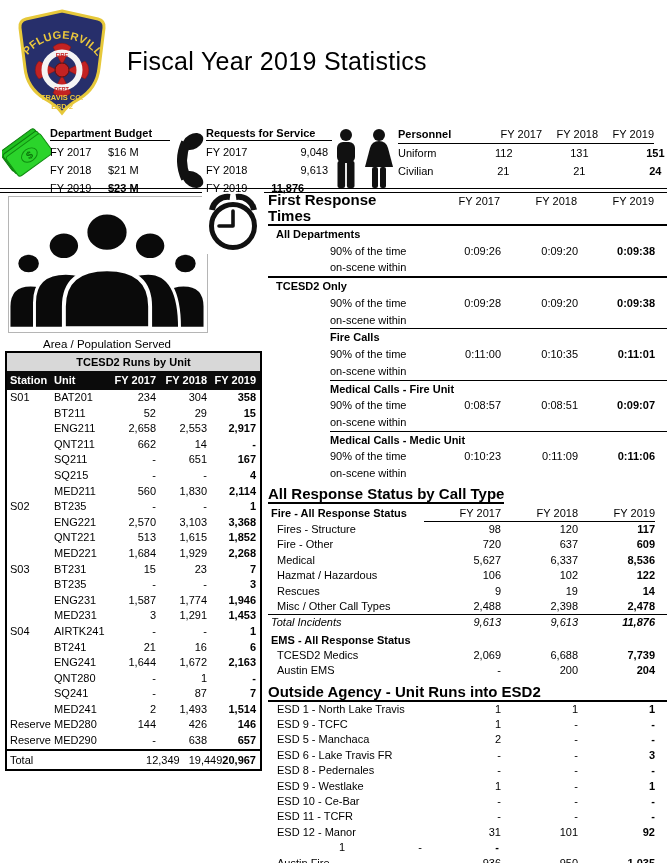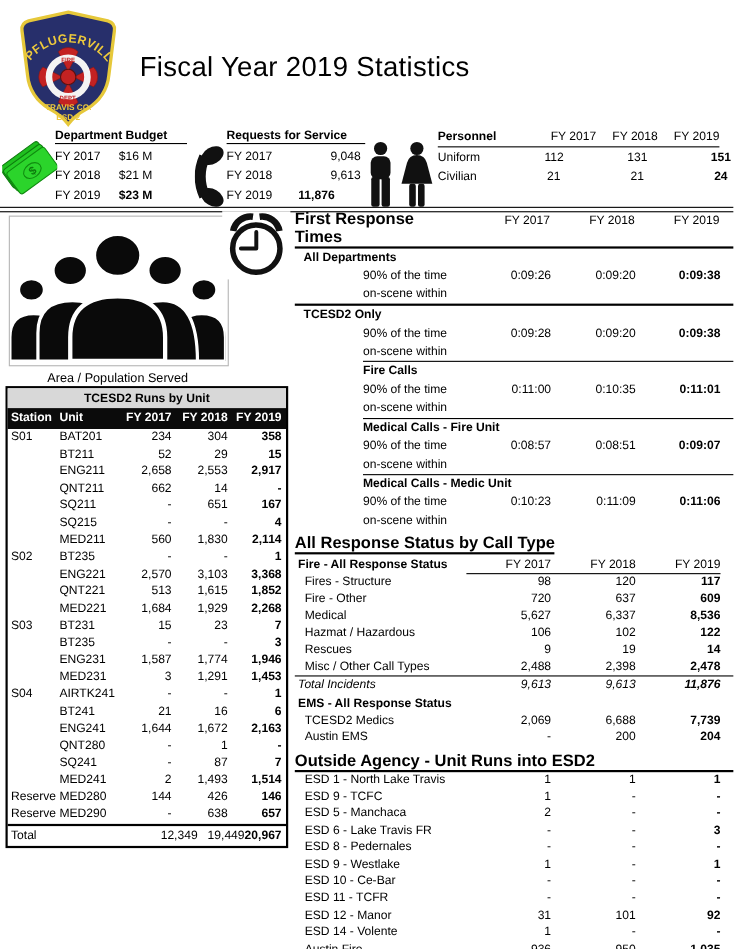--- a/index.html
+++ b/index.html
@@ -7,21 +7,21 @@
         font-family:"Liberation Sans","DejaVu Sans",sans-serif;font-size:11px;overflow:hidden;}
 
   
   .logo{position:absolute;left:12px;top:8px;width:100px;height:110px;}
   .title{position:absolute;left:127px;top:47px;margin:0;font-size:25px;font-weight:400;letter-spacing:.3px;}
 
   
   .money{position:absolute;left:2px;top:127px;width:50px;height:56px;}
   .phone{position:absolute;left:177px;top:132px;width:28px;height:57px;}
   .figures{position:absolute;left:333px;top:128px;width:62px;height:61px;}
-  .mini{position:absolute;top:117px;}
+  .mini{position:absolute;top:127px;}
   .mini-title{font-weight:700;border-bottom:1.5px solid #000;padding-bottom:1px;margin-bottom:2px;}
   .mini-row{display:flex;line-height:18px;}
   .budget{left:50px;width:120px;}
   .budget .mini-label{width:58px;}
   .requests{left:206px;width:126px;}
   .requests .mini-val{flex:1;text-align:right;padding-right:4px;}
   .mini-row:last-child .mini-val{font-weight:700;text-align:center;}
   .personnel{left:398px;width:256px;}
   .p-head{display:flex;border-bottom:1.2px solid #000;padding-bottom:2px;line-height:14px;align-items:baseline;}
   .p-title{flex:1;font-weight:700;}
@@ -591,21 +591,20 @@
         <span class="rv">-</span>
         <span class="rv y3">-</span>
       </div>
         <div class="rrow">
         <span class="rlab ind">ESD 12 - Manor</span>
         <span class="rv">31</span>
         <span class="rv">101</span>
         <span class="rv y3">92</span>
       </div>
         <div class="rrow">
-        <span class="rlab ind">ESD 14 - Volente</span>
         <span class="rv">1</span>
         <span class="rv">-</span>
         <span class="rv y3">-</span>
       </div>
         <div class="rrow">
         <span class="rlab ind">Austin Fire</span>
         <span class="rv">936</span>
         <span class="rv">950</span>
         <span class="rv y3">1,035</span>
       </div>

